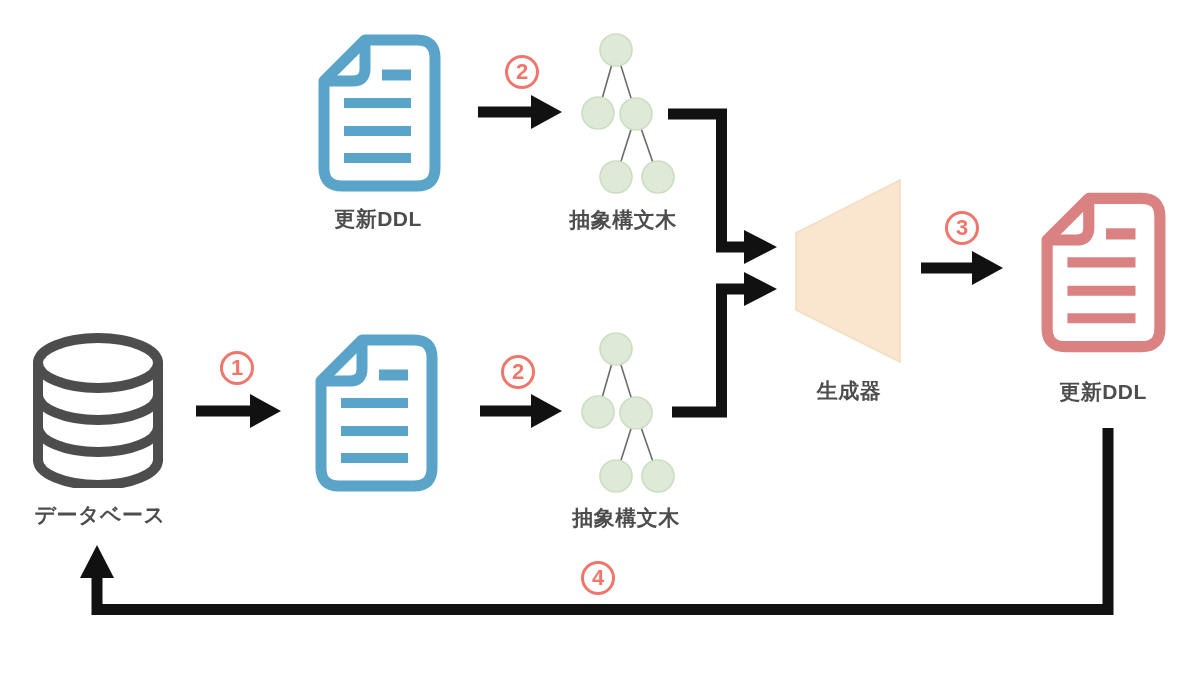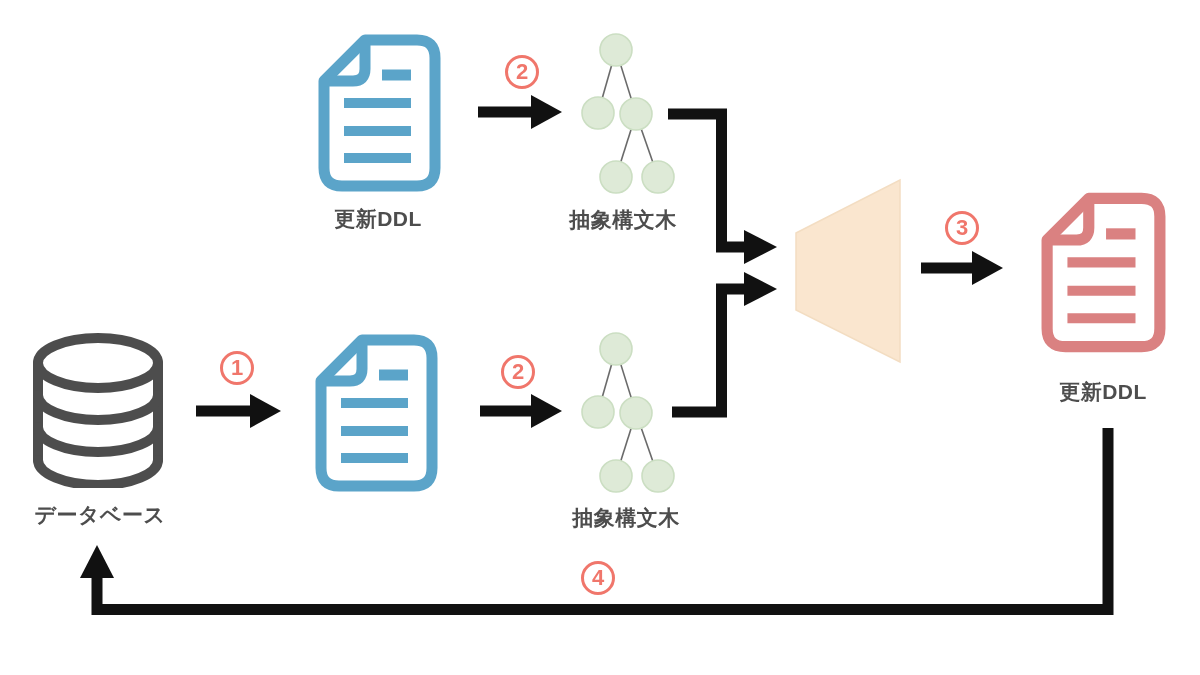--- a/index.html
+++ b/index.html
@@ -174,20 +174,21 @@
 
   <div class="label" style="left:-10px; top:501px;">データベース</div>
 
 
   <div class="label" style="left:268px; top:205px;">更新DDL</div>
 
   <div class="label" style="left:513px; top:206px;">抽象構文木</div>
 
   <div class="label" style="left:516px; top:504px;">抽象構文木</div>
 
+  <div class="label" style="left:739px; top:377px;">生成器</div>
 
   <div class="label" style="left:993px; top:378px;">更新DDL</div>
 
   <div class="badge" style="left:220px; top:351px;">1</div>
 
   <div class="badge" style="left:505px; top:55px;">2</div>
 
   <div class="badge" style="left:501px; top:355px;">2</div>
 
   <div class="badge" style="left:945px; top:211px;">3</div>

